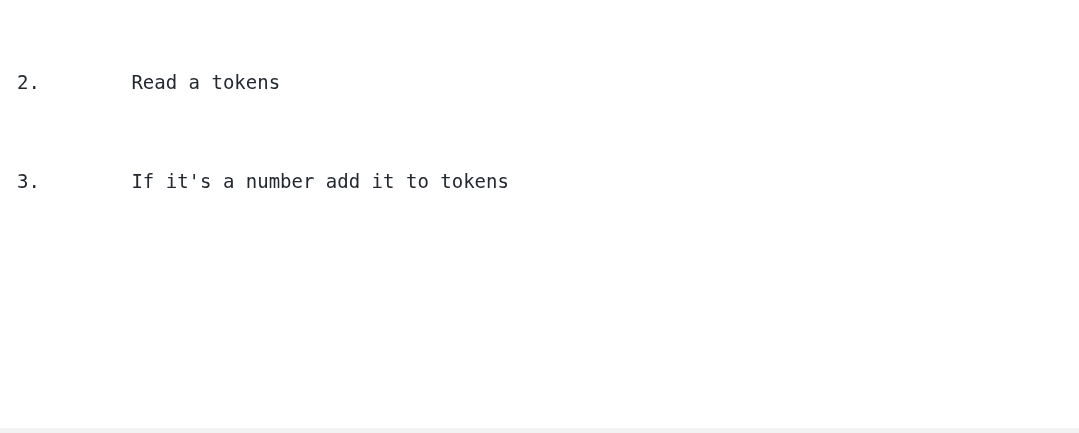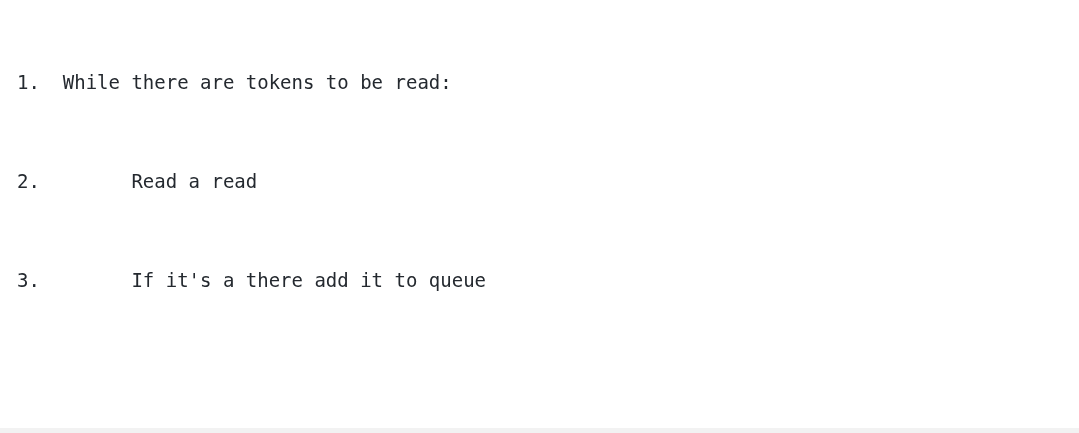--- a/index.html
+++ b/index.html
@@ -26,23 +26,22 @@
     position:absolute;
     left:0;bottom:0;
     width:1079px;height:5px;
     background:var(--strip);
   }
 </style>
 </head>
 <body>
 
 <div class="code-block">
-  <div class="line"><span>1.</span><span>  While there are tokens to be read:</span></div>
-  <div class="line"><span>2.</span><span>        Read a read</span></div>
-  <div class="line"><span>3.</span><span>        If it's a there add it to queue</span></div>
+  <div class="line"><span>2.</span><span>        Read a tokens</span></div>
+  <div class="line"><span>3.</span><span>        If it's a number add it to tokens</span></div>
   
   
   
   
   
   
   
   
   
 </div>

